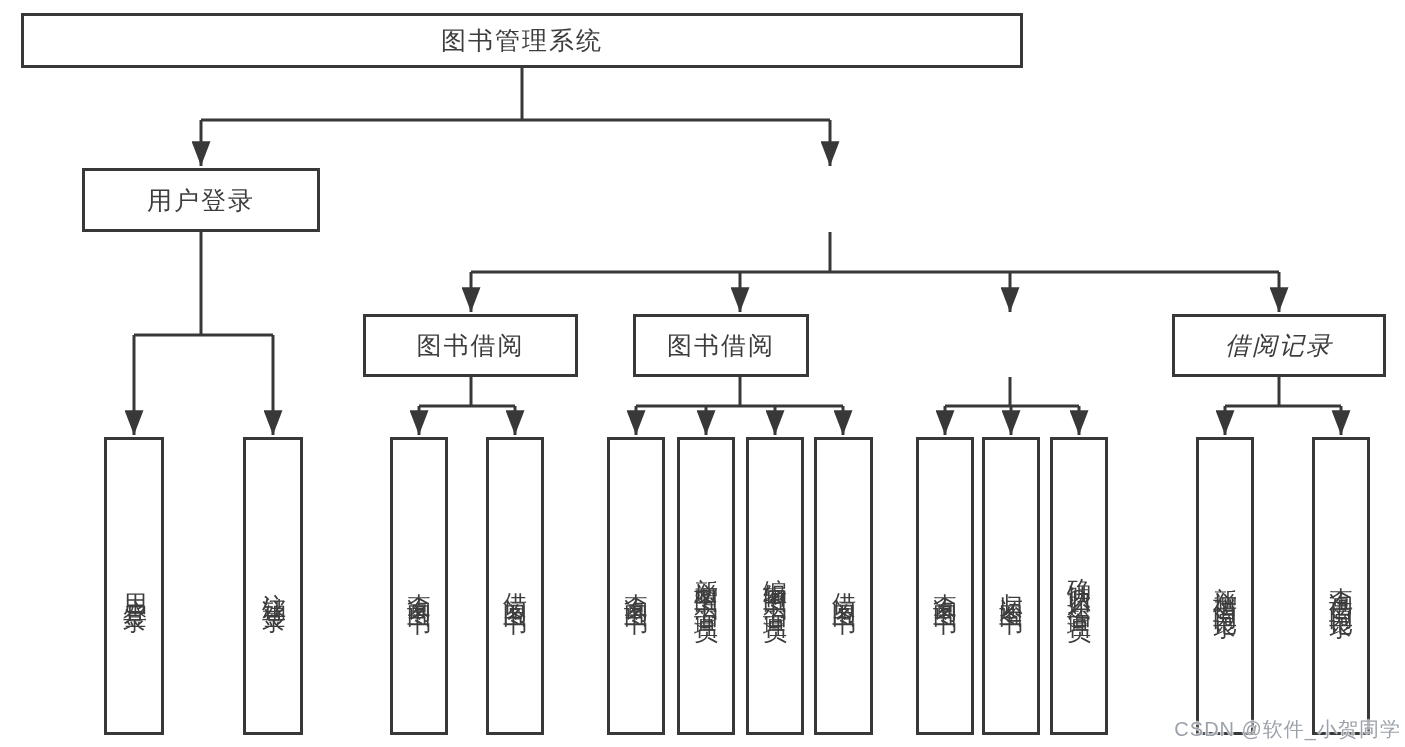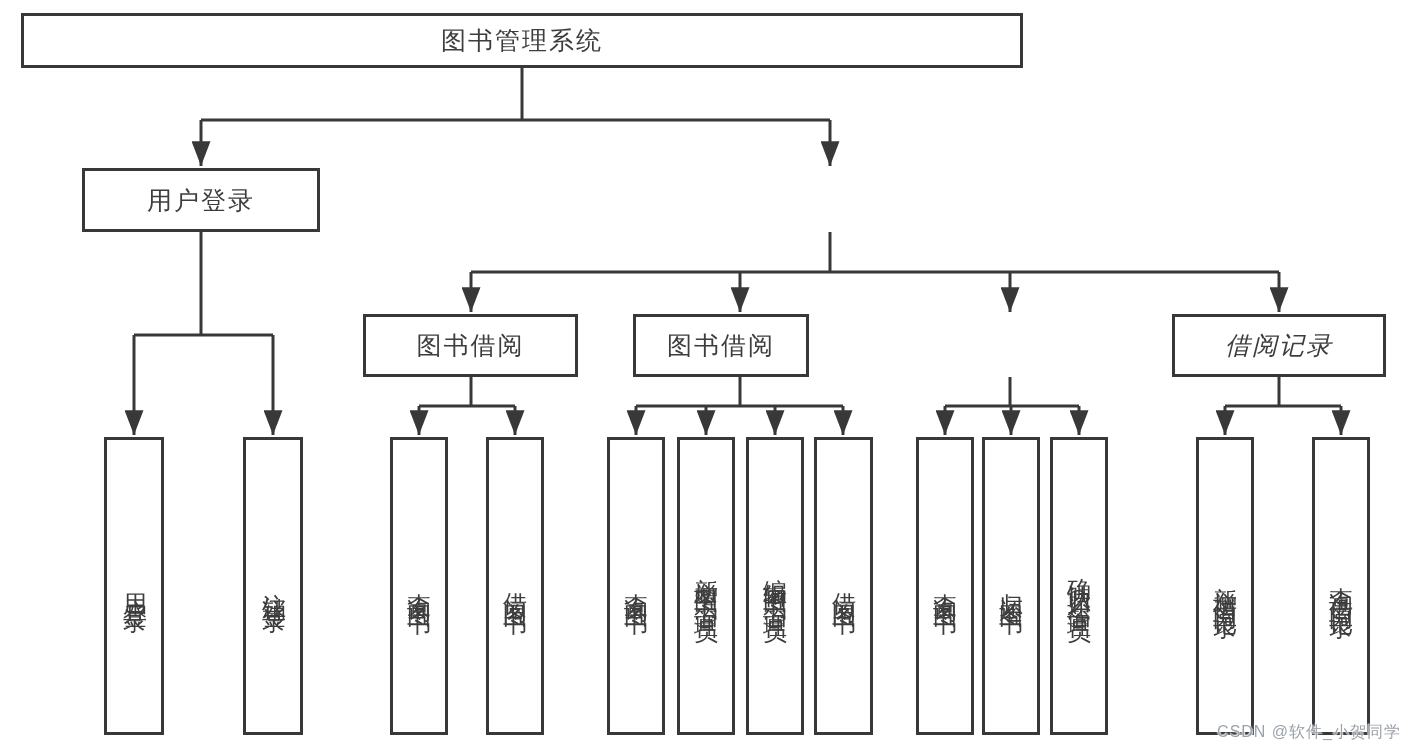--- a/index.html
+++ b/index.html
@@ -43,21 +43,21 @@
     text-align: center;
     font-size: 24px;
     letter-spacing: 6px;
     line-height: 52px;
   }
   .watermark {
     position: absolute;
     right: 4px;
     bottom: 4px;
     z-index: 2;
-    font-size: 16px;
+    font-size: 20px;
     letter-spacing: 1px;
     color: #9ba2ab;
     text-shadow: 0 0 2px rgba(255,255,255,0.95), 1px 1px 1px rgba(255,255,255,0.8), -1px -1px 1px rgba(255,255,255,0.8);
     white-space: nowrap;
   }
 </style>
 </head>
 <body>
 
 <div class="stage">

